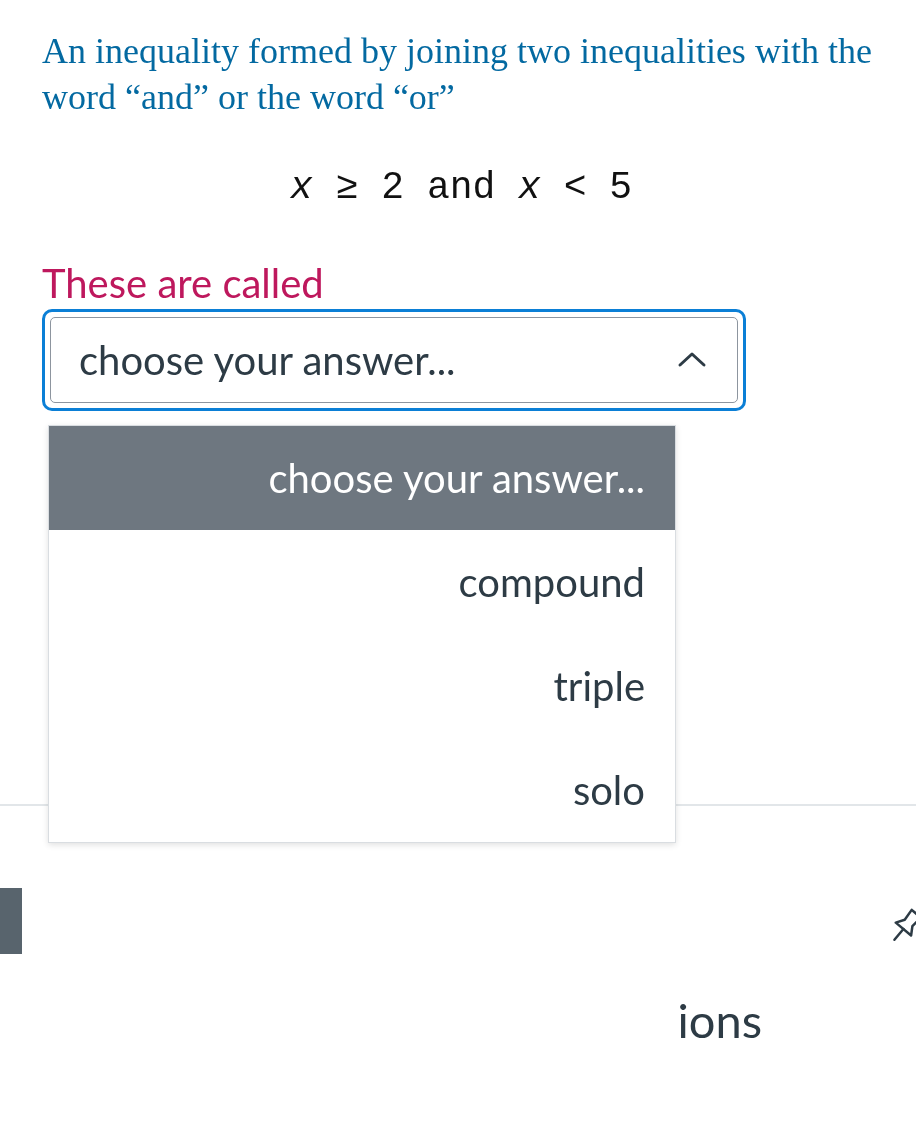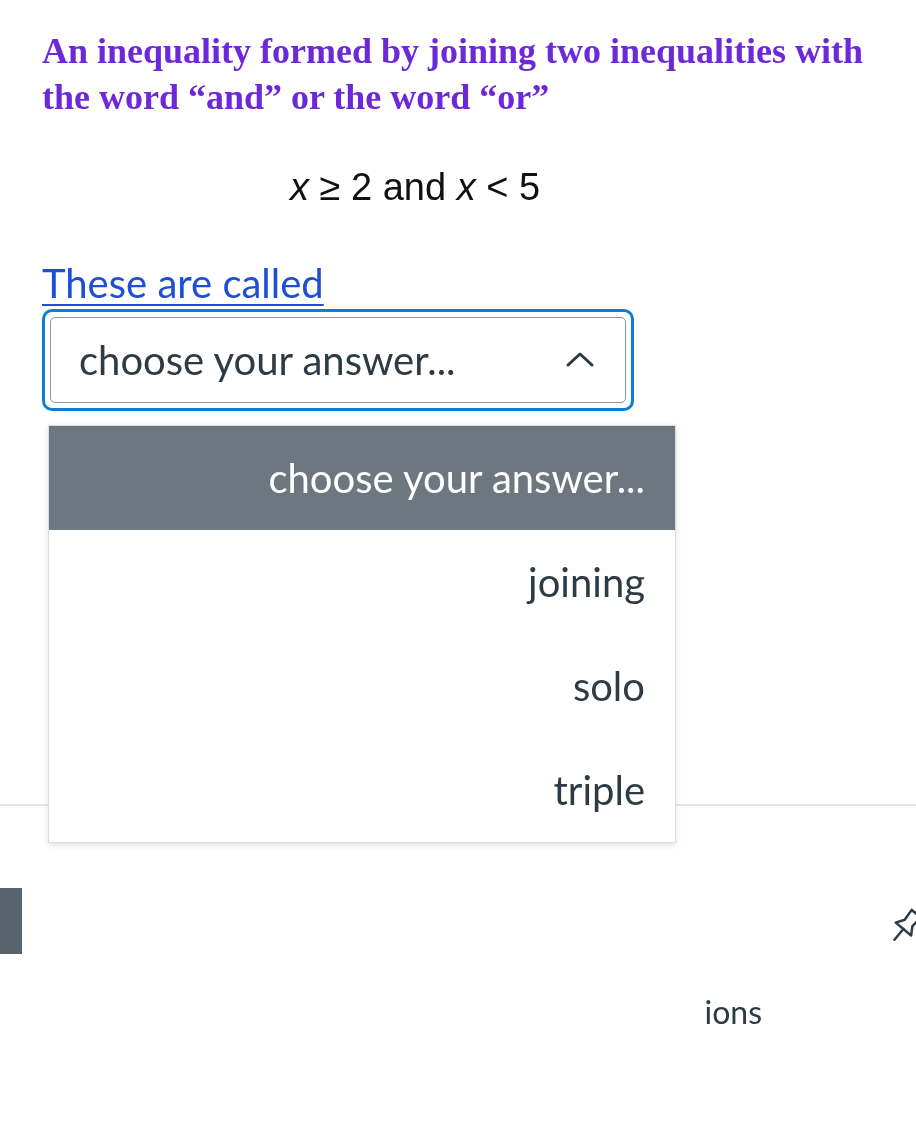--- a/index.html
+++ b/index.html
@@ -15,54 +15,52 @@
       overflow: hidden;
       position: relative;
     }
     .content {
       padding: 28px 42px 0 42px;
     }
     .prompt-text {
       font-family: Georgia, "Times New Roman", serif;
       font-size: 36px;
       line-height: 1.28;
-      color: #6d28d9;
+      color: #0369a1;
       margin-bottom: 42px;
-      font-weight: bold;
     }
     .math-block {
-      font-family: Liberation Sans, sans-serif;
+      font-family: Liberation Mono, monospace;
       font-size: 38px;
       color: #111;
       margin-left: 248px;
       margin-bottom: 46px;
       line-height: 1.35;
       font-style: italic;
     }
     .math-line {
       white-space: nowrap;
     }
     .math-line .op {
       font-style: normal;
     }
     .math-line .word {
       font-style: normal;
     }
     .lead-in {
       font-family: "Lato", "Helvetica Neue", Arial, sans-serif;
       font-size: 40px;
-      color: #1d4ed8;
-      text-decoration: underline;
+      color: #be185d;
       text-decoration-thickness: 2px;
       text-underline-offset: 6px;
       margin-bottom: 2px;
     }
     .select-wrap {
       position: relative;
-      width: 592px;
+      width: 704px;
       text-align: right;
     }
     .select-box {
       border: 3px solid #0b7fd6;
       border-radius: 10px;
       padding: 5px;
       background: #fff;
     }
     .select-inner {
       border: 1px solid #8d959f;
@@ -138,21 +136,21 @@
       overflow: hidden;
     }
     .pin-icon svg {
       width: 44px;
       height: 44px;
     }
     .partial-word {
       position: absolute;
       right: 154px;
       top: 992px;
-      font-size: 32px;
+      font-size: 47px;
       color: #2d3b45;
       z-index: 2;
     }
   </style>
 </head>
 <body>
 
 <div class="content">
   <div class="prompt-text">An inequality formed by joining two inequalities with the word “and” or the word “or”</div>
 
@@ -171,23 +169,23 @@
         <span class="chevron">
           <svg viewBox="0 0 30 18" fill="none" stroke="#2d3b45" stroke-width="3" stroke-linecap="round" stroke-linejoin="round">
             <polyline points="3,14 15,3 27,14"></polyline>
           </svg>
         </span>
       </div>
     </div>
 
     <div class="dropdown">
       <div class="dropdown-item selected">choose your answer...</div>
-      <div class="dropdown-item">joining</div>
+      <div class="dropdown-item">compound</div>
+      <div class="dropdown-item">triple</div>
       <div class="dropdown-item">solo</div>
-      <div class="dropdown-item">triple</div>
     </div>
   </div>
 </div>
 
 <div class="divider"></div>
 <div class="left-bar"></div>
 
 <div class="pin-icon">
   <svg viewBox="0 0 44 44" fill="none" stroke="#2d3b45" stroke-width="2.5" stroke-linejoin="round" stroke-linecap="round">
     <g transform="rotate(40 22 22)">

